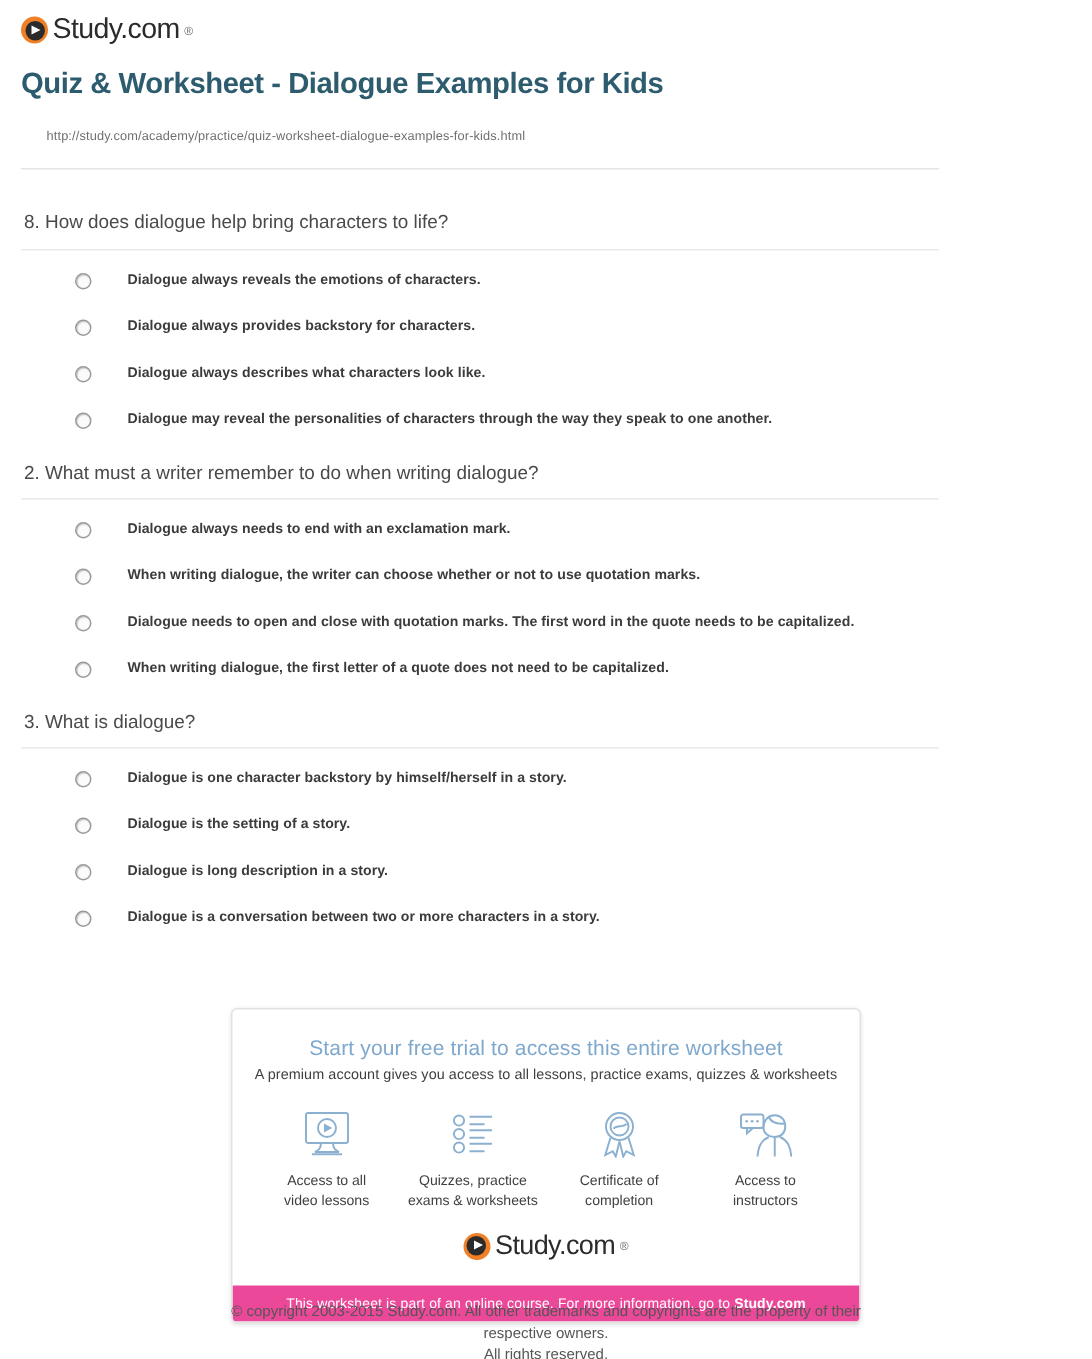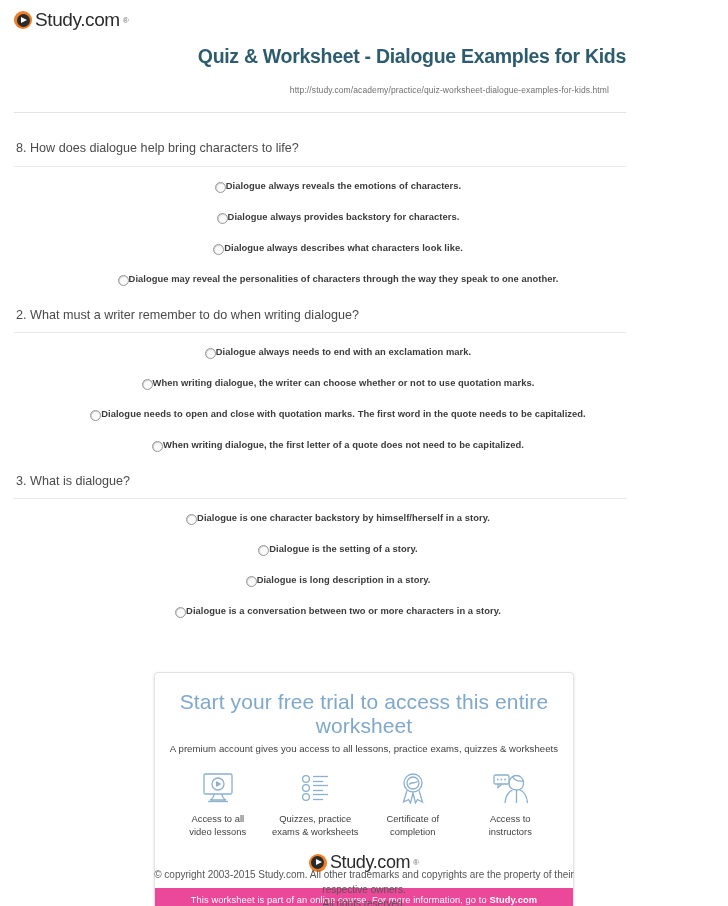--- a/index.html
+++ b/index.html
@@ -68,21 +68,20 @@
   }
   .logo-tm {
     font-size: 8px;
     vertical-align: super;
     color: #6e6e6e;
   }
 
   
   .title-block {
     padding: 9px 14px 6px 14px;
-    text-align: right;
   }
   .quiz-title {
     font-size: 19.5px;
     font-weight: bold;
     color: #2d5c6e;
     letter-spacing: -0.3px;
     margin: 0 0 5px 0;
     line-height: 1.2;
   }
   .quiz-url {
@@ -113,24 +112,23 @@
     line-height: 1.3;
   }
   .question-rule {
     height: 1px;
     background: #e9e9e9;
     margin: 0 0 13px 0;
   }
   .option-row {
     display: flex;
     align-items: flex-start;
-    gap: 0;
+    gap: 24px;
     padding: 0 0 0 36px;
     margin-bottom: 18px;
-    justify-content: center;
   }
   .option-row:last-child { margin-bottom: 0; }
   .radio {
     width: 9px;
     height: 9px;
     border-radius: 50%;
     border: 1px solid #9a9a9a;
     background: #fbfbfb;
     box-shadow: inset 0.5px 0.5px 1px rgba(0,0,0,0.28);
     flex: 0 0 auto;
@@ -156,21 +154,21 @@
     border-radius: 4px;
     background: #ffffff;
     box-shadow: 0 1px 3px rgba(0,0,0,0.13);
     overflow: hidden;
   }
   .promo-head {
     padding: 17px 10px 0 10px;
     text-align: center;
   }
   .promo-title {
-    font-size: 21px;
+    font-size: 14px;
     color: #7fa8cd;
     font-weight: 400;
     margin: 0 0 5px 0;
     letter-spacing: 0.1px;
   }
   .promo-sub {
     font-size: 9.6px;
     color: #3f3f3f;
     margin: 0;
     letter-spacing: 0.05px;

